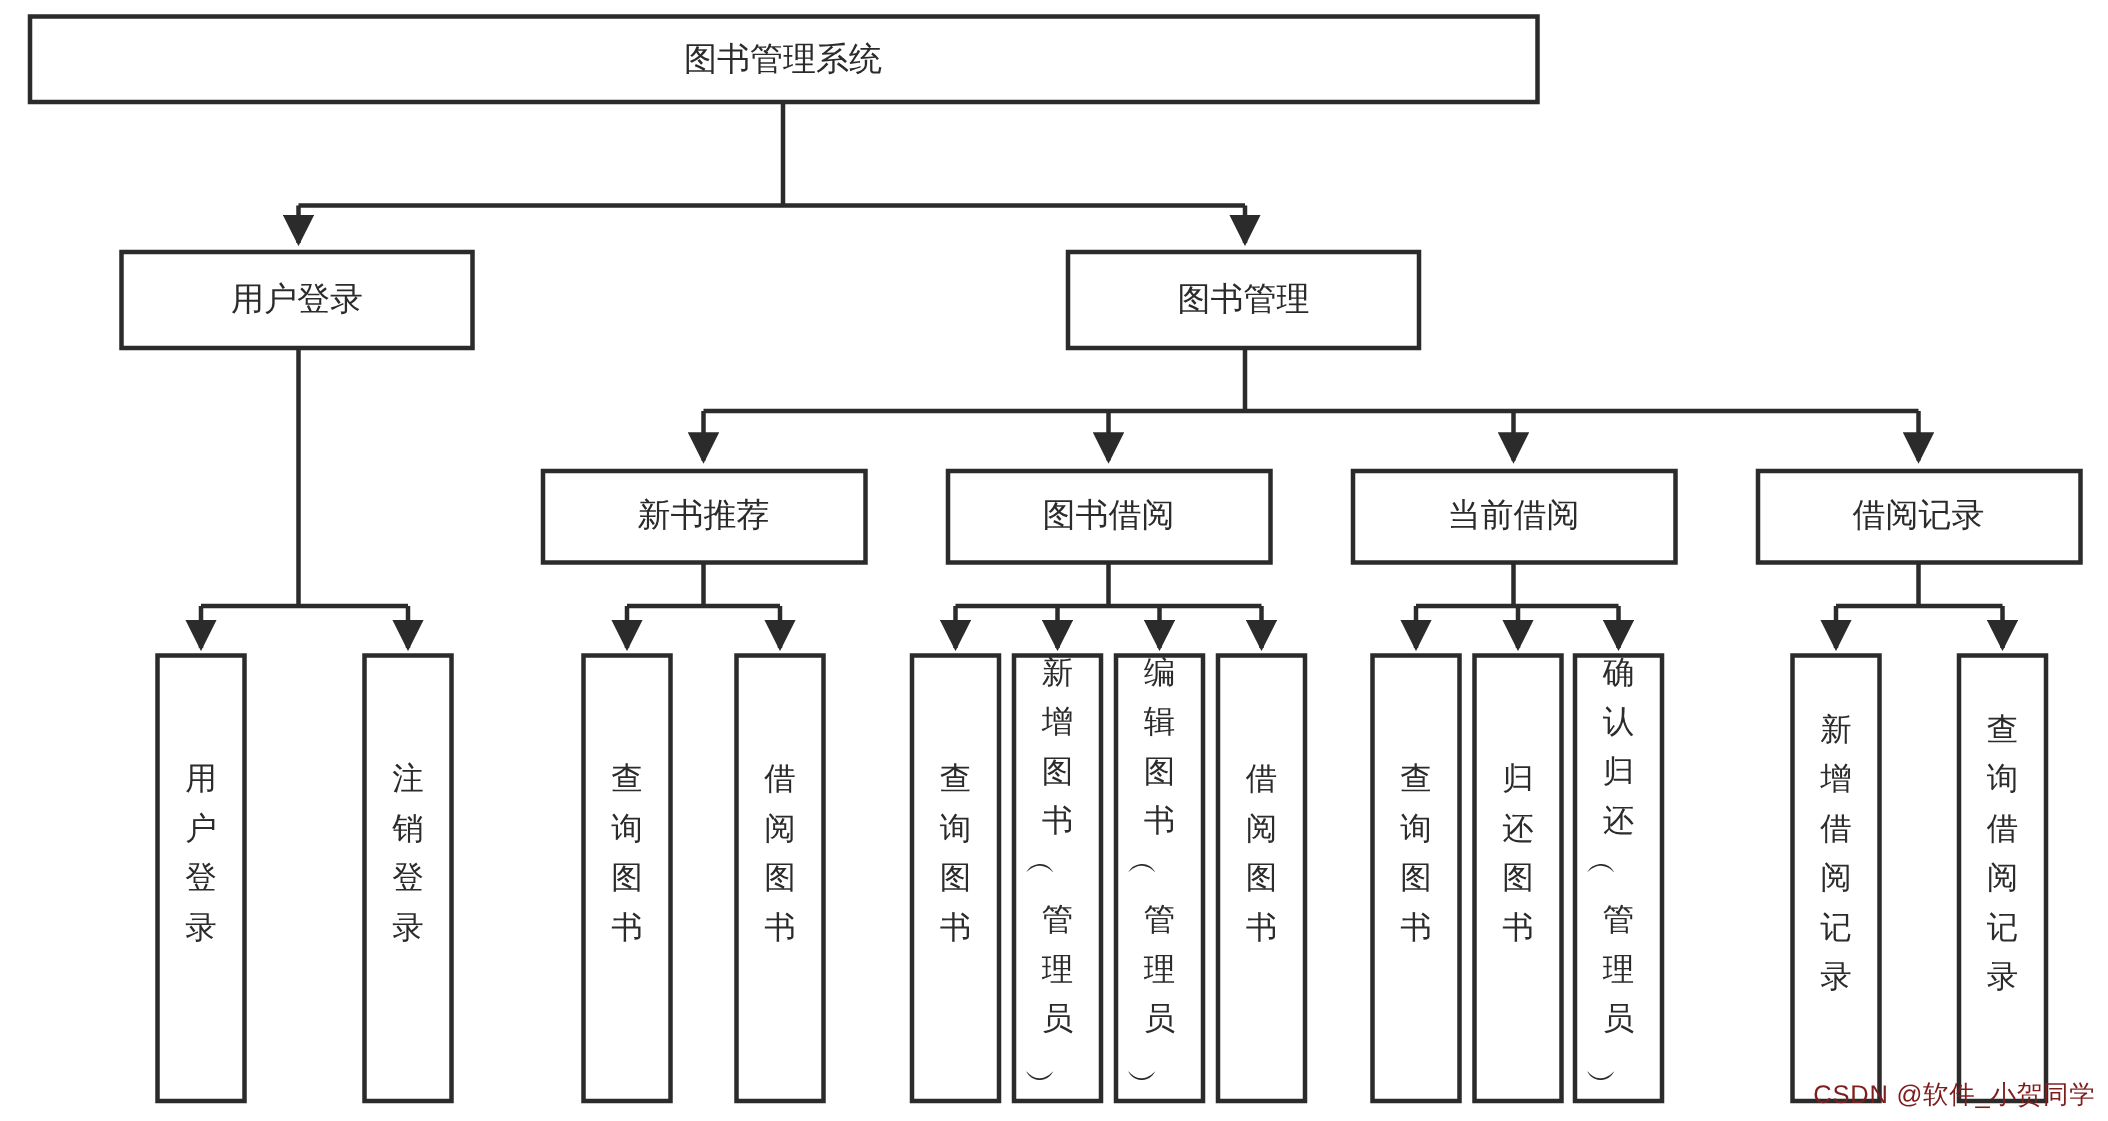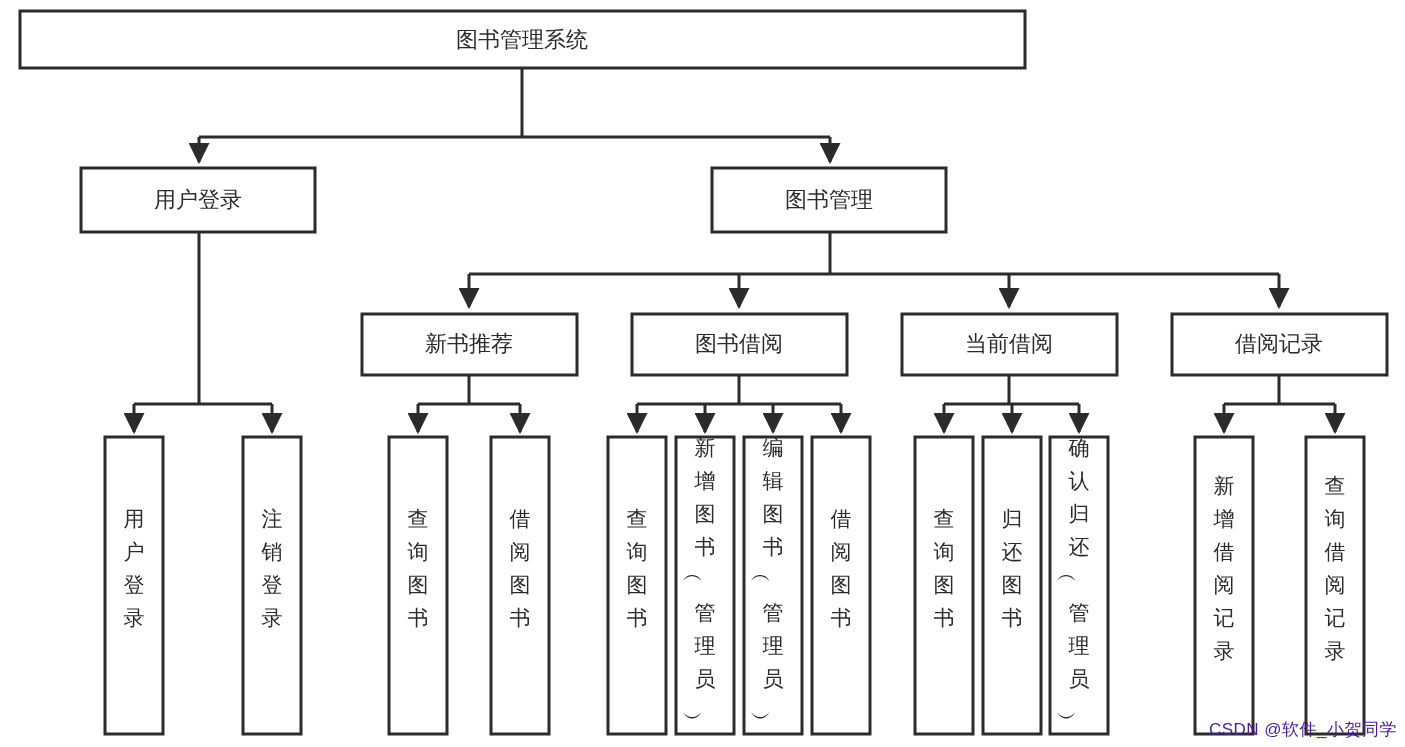--- a/index.html
+++ b/index.html
@@ -33,21 +33,21 @@
     stroke:#2b2b2b;
     stroke-width:3;
     fill:none;
   }
   .watermark{
     position:absolute;
     right:8px;
     bottom:6px;
     font-family:"Liberation Sans","DejaVu Sans",sans-serif;
     font-size:17px;
-    color:#4c1d95;
+    color:#7f1d1d;
     white-space:nowrap;
     letter-spacing:.5px;
     user-select:none;
   }
 </style>
 </head>
 <body>
 
 <svg id="diagram" viewBox="0 0 1405 747">
   <defs>

